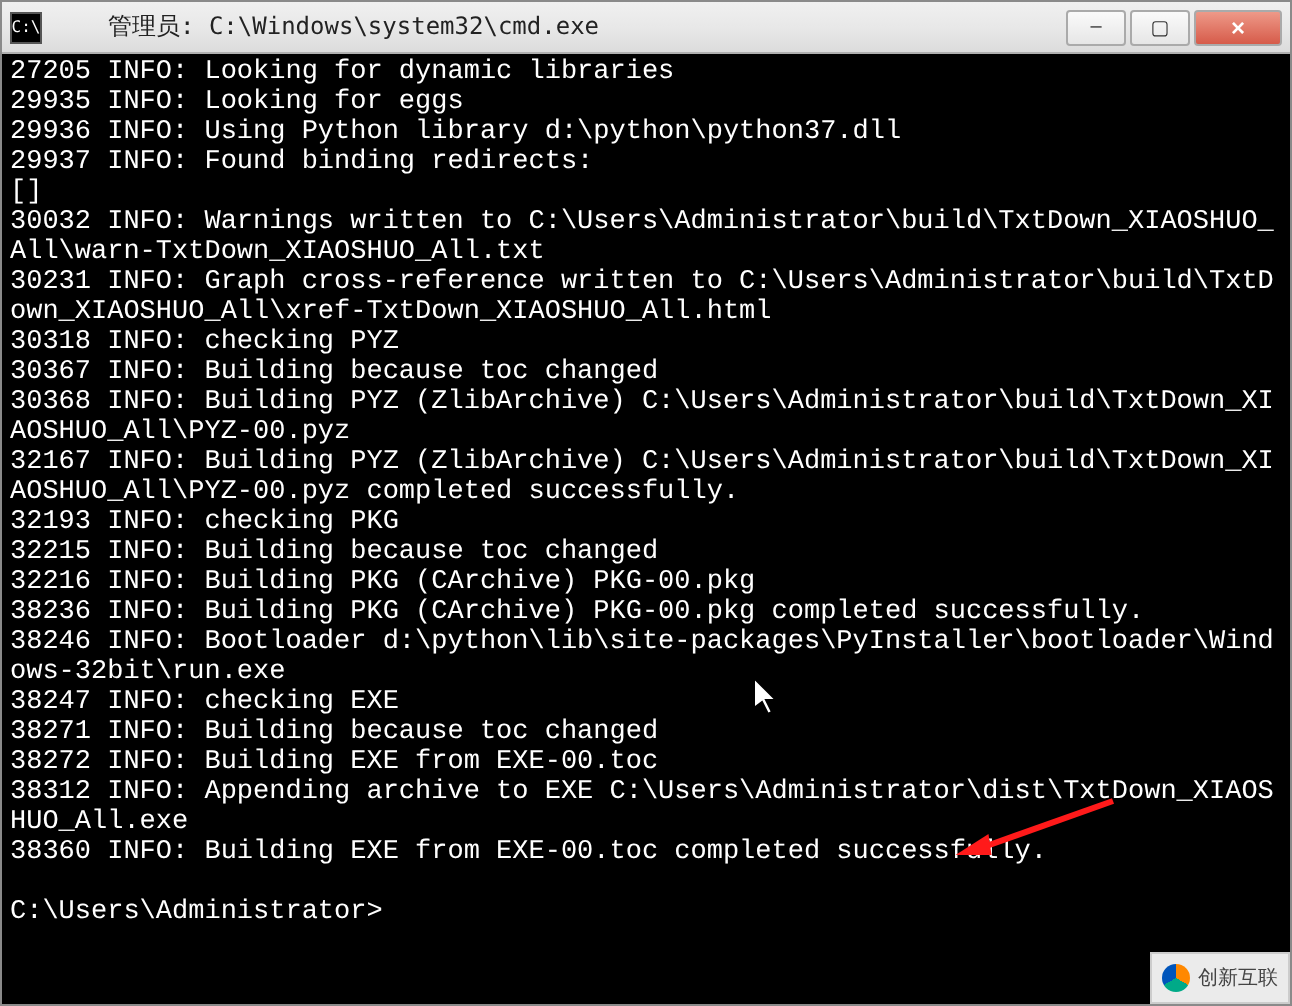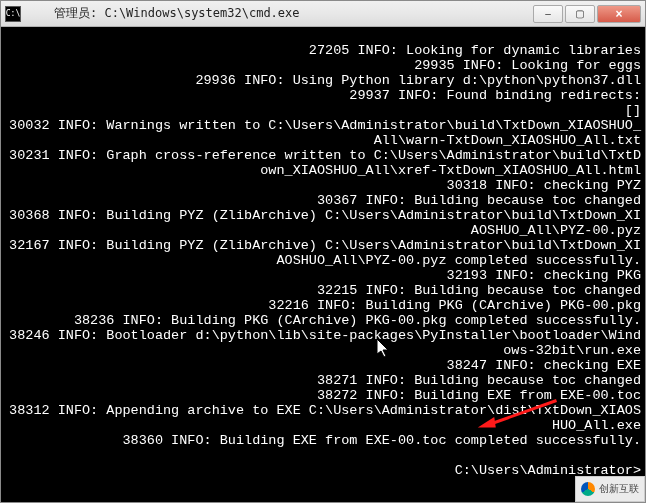--- a/index.html
+++ b/index.html
@@ -65,25 +65,24 @@
     font-size:12px;
     font-weight:bold;
   }
   .terminal {
     flex: 1;
     background: #000;
     color: #fff;
     font-family: "Consolas", "Courier New", monospace;
     font-size: 13.5px;
     line-height: 15px;
-    padding: 16px 4px;
+    padding: 2px 4px;
     white-space: pre-wrap;
     word-break: break-all;
     overflow: hidden;
-    text-align: right;
   }
   .line { white-space: pre-wrap; word-break: break-all; }
   .blank { height: 15px; }
   .cursor-pointer {
     position: absolute;
     pointer-events: none;
   }
   
   .arrow {
     position: absolute;

